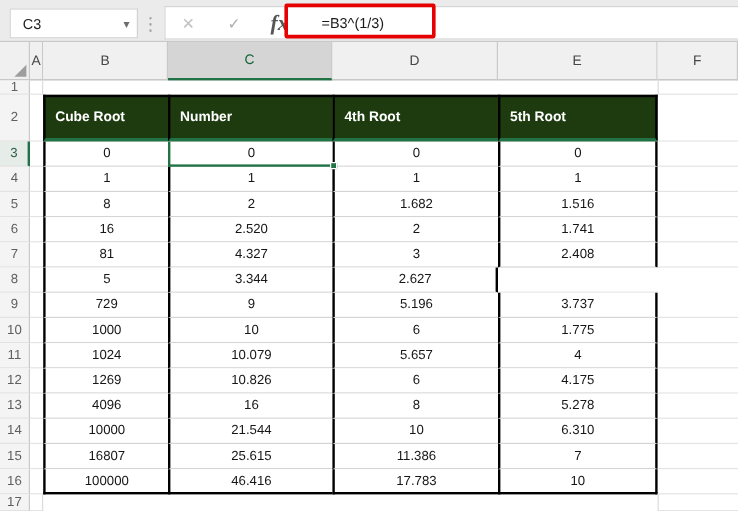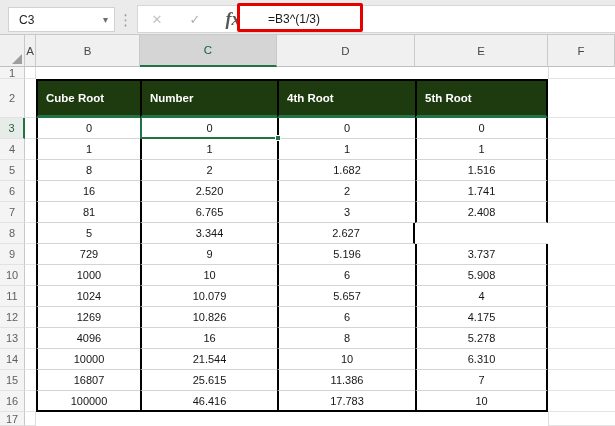--- a/index.html
+++ b/index.html
@@ -161,21 +161,21 @@
         <div class="cell tbl">16</div>
         <div class="cell tbl">2.520</div>
         <div class="cell tbl">2</div>
         <div class="cell tbl last">1.741</div>
         <div class="cell cF"></div>
       </div>
       <div class="sheet-row data-row">
         <div class="cell gut">7</div>
         <div class="cell cA"></div>
         <div class="cell tbl">81</div>
-        <div class="cell tbl">6.765</div>
+        <div class="cell tbl">4.327</div>
         <div class="cell tbl">3</div>
         <div class="cell tbl last">2.408</div>
         <div class="cell cF"></div>
       </div>
       <div class="sheet-row data-row">
         <div class="cell gut">8</div>
         <div class="cell cA"></div>
         <div class="cell tbl">5</div>
         <div class="cell tbl">3.344</div>
         <div class="cell tbl last">2.627</div>
@@ -189,21 +189,21 @@
         <div class="cell tbl">5.196</div>
         <div class="cell tbl last">3.737</div>
         <div class="cell cF"></div>
       </div>
       <div class="sheet-row data-row">
         <div class="cell gut">10</div>
         <div class="cell cA"></div>
         <div class="cell tbl">1000</div>
         <div class="cell tbl">10</div>
         <div class="cell tbl">6</div>
-        <div class="cell tbl last">5.908</div>
+        <div class="cell tbl last">1.775</div>
         <div class="cell cF"></div>
       </div>
       <div class="sheet-row data-row">
         <div class="cell gut">11</div>
         <div class="cell cA"></div>
         <div class="cell tbl">1024</div>
         <div class="cell tbl">10.079</div>
         <div class="cell tbl">5.657</div>
         <div class="cell tbl last">4</div>
         <div class="cell cF"></div>

